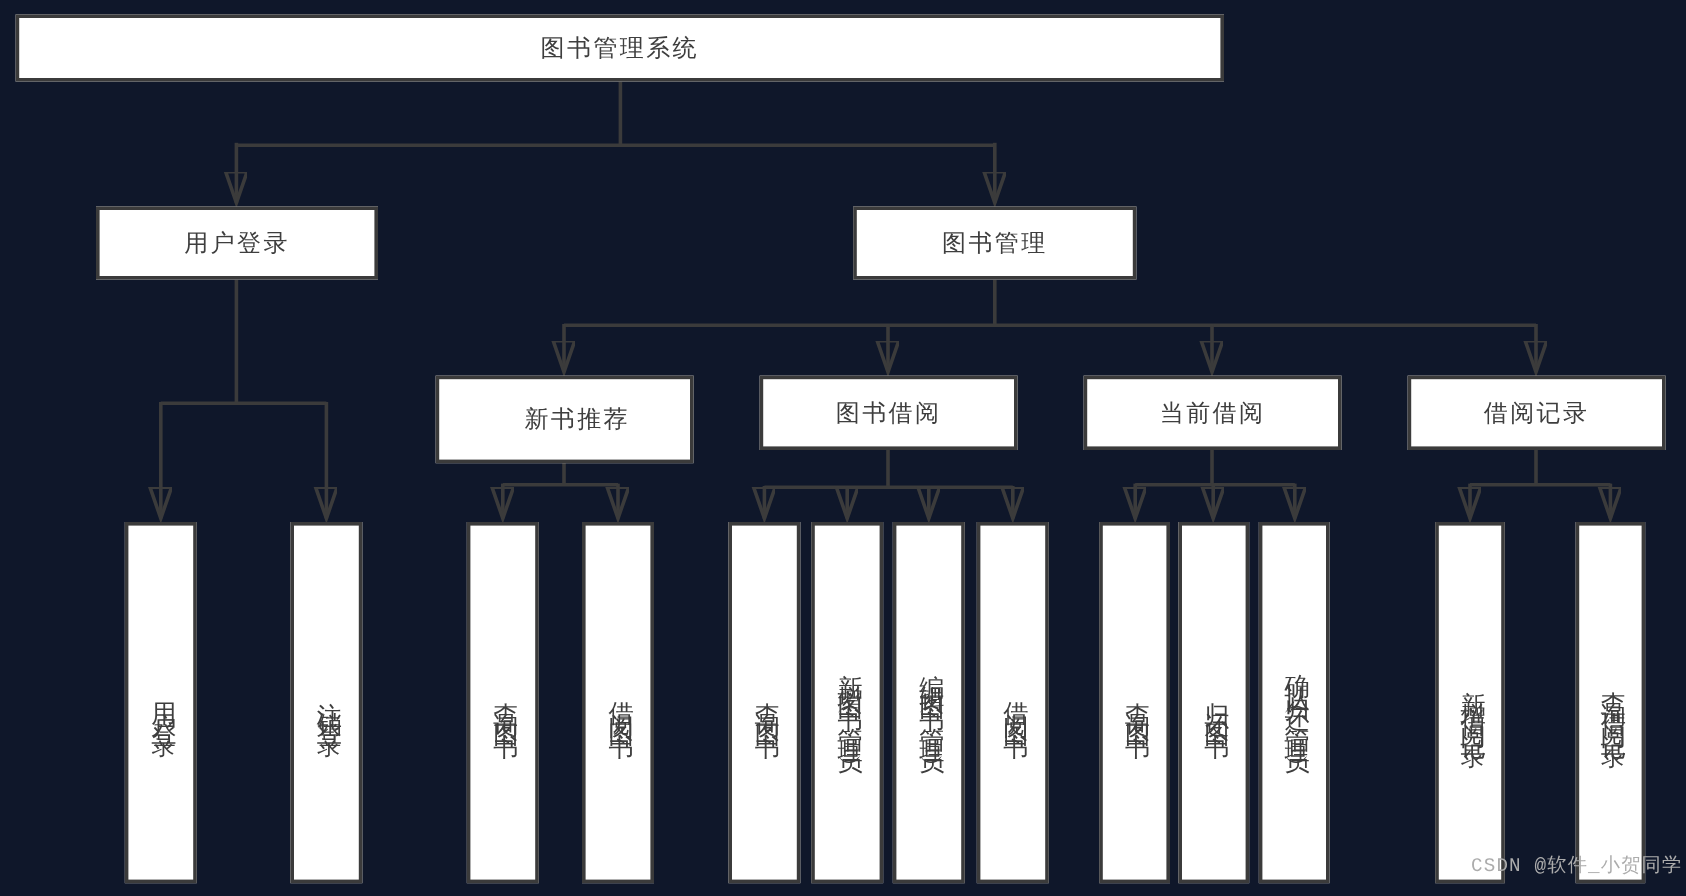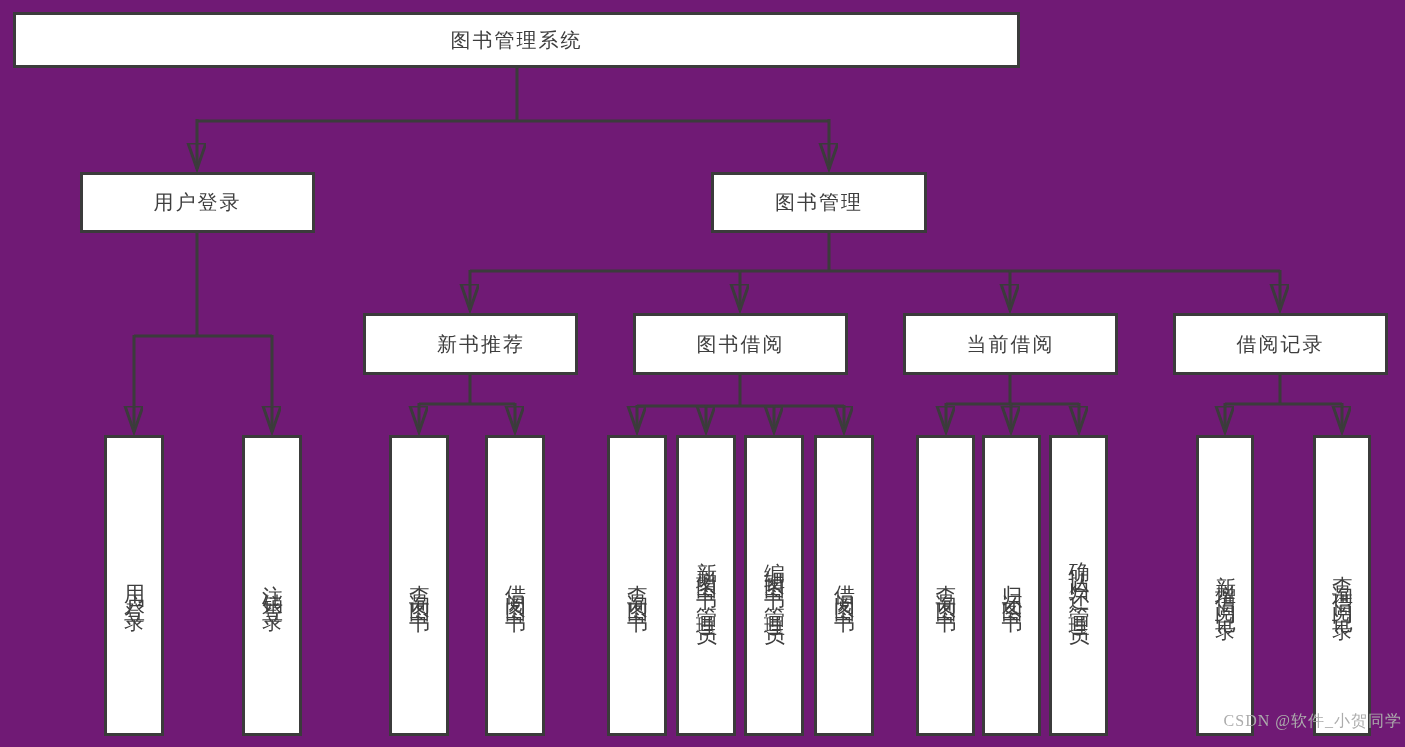--- a/index.html
+++ b/index.html
@@ -1,21 +1,21 @@
 <!DOCTYPE html>
 <html><head>
 <meta charset="utf-8">
 <style>
   html, body { margin: 0; padding: 0; background: #ffffff; }
   .stage {
     position: relative;
     width: 1405px;
     height: 747px;
-    background: #701a75;
-    font-family: Liberation Serif, serif;
+    background: #0f172a;
+    font-family: Liberation Mono, monospace;
     overflow: hidden;
   }
   .wires { position: absolute; left: 0; top: 0; z-index: 1; }
   .wires path { stroke: #3b3b3b; stroke-width: 3; fill: none; }
   .node {
     position: absolute;
     box-sizing: border-box;
     border: 3px solid #3b3b3b;
     background: #ffffff;
     display: flex;
@@ -109,25 +109,25 @@
     <path d="M1342 403 V432" marker-end="url(#ah)"></path>
   </svg>
 
   <div class="node" style="left:13px; top:12px; width:1007px; height:56px;">
     <span>图书管理系统</span>
   </div>
 
   <div class="node" style="left:80px; top:172px; width:235px; height:61px;">
     <span>用户登录</span>
   </div>
-  <div class="node" style="left:711px; top:172px; width:216px; height:61px;">
+  <div class="node" style="left:711px; top:172px; width:236px; height:61px;">
     <span>图书管理</span>
   </div>
 
-  <div class="node" style="left:363px; top:313px; width:215px; height:62px;padding-left:21px;">
+  <div class="node" style="left:363px; top:313px; width:215px; height:73px;padding-left:21px;">
     <span>新书推荐</span>
   </div>
   <div class="node" style="left:633px; top:313px; width:215px; height:62px;align-items:center;">
     <span>图书借阅</span>
   </div>
   <div class="node" style="left:903px; top:313px; width:215px; height:62px;">
     <span>当前借阅</span>
   </div>
   <div class="node" style="left:1173px; top:313px; width:215px; height:62px;">
     <span>借阅记录</span>

